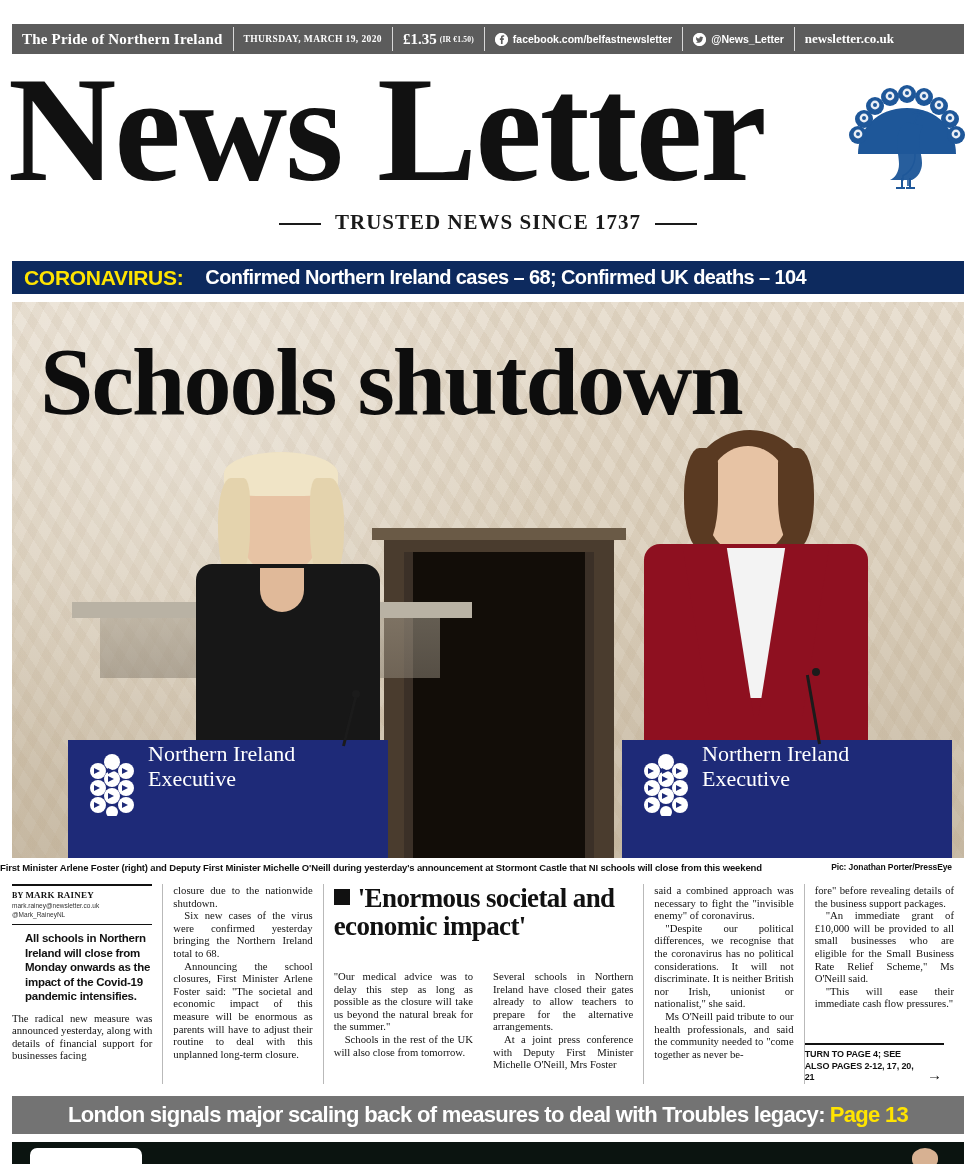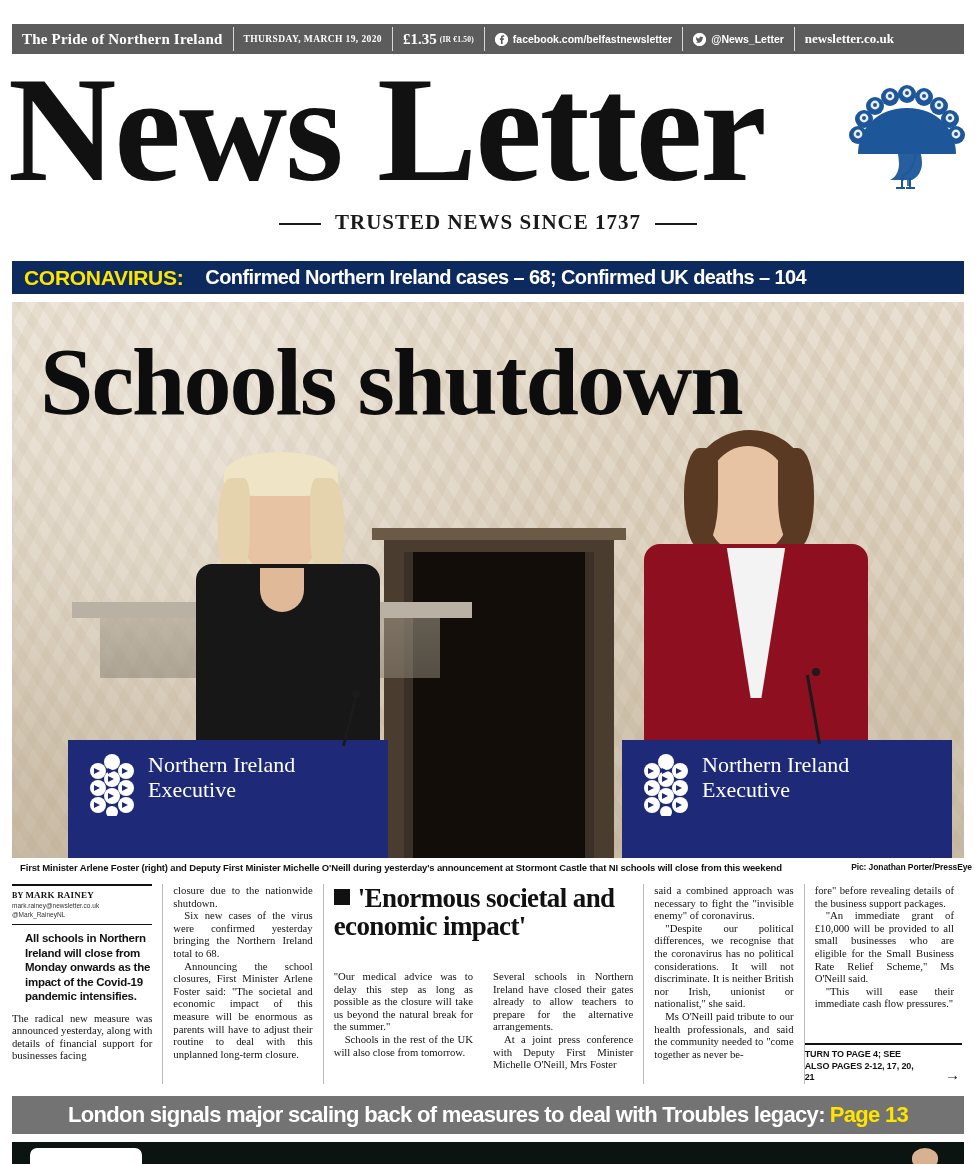--- a/index.html
+++ b/index.html
@@ -56,27 +56,27 @@
   .tablelegs{position:absolute;left:88px;top:316px;width:340px;height:60px;
      background:linear-gradient(180deg,#a79e8e,#8d8476);opacity:.55;}
 
   .person{position:absolute;}
   .head{position:absolute;border-radius:50% 50% 46% 46%;background:#e7c3a4;}
   .hair{position:absolute;border-radius:50% 50% 40% 40%;}
   .body{position:absolute;border-radius:16px 16px 4px 4px;}
 
   .podium{position:absolute;background:#1e2a78;box-shadow:0 2px 0 rgba(0,0,0,.25);}
   .podium .pl-logo{position:absolute;left:16px;top:14px;width:56px;height:62px;}
-  .podium .pl-txt{position:absolute;left:80px;top:12px;color:#fff;
+  .podium .pl-txt{position:absolute;left:80px;top:1px;color:#fff;
      font-family:"Liberation Serif",serif;font-size:22px;line-height:25px;font-weight:normal;}
   .mic{position:absolute;width:3px;background:#1b1b1b;transform-origin:bottom;}
   .micball{position:absolute;width:8px;height:8px;border-radius:50%;background:#1b1b1b;}
 
   
-  .caption{position:absolute;left:20px;top:862px;width:952px;display:flex;
+  .caption{position:absolute;left:0;top:862px;width:952px;display:flex;
      justify-content:space-between;align-items:flex-start;}
   .cap-main{font-family:"Liberation Sans",sans-serif;font-weight:bold;font-size:9.5px;color:#111;
      letter-spacing:-.15px;}
   .cap-credit{font-family:"Liberation Sans",sans-serif;font-weight:bold;font-size:8.5px;color:#111;
      letter-spacing:-.1px;white-space:nowrap;}
 
   
   .cols{position:absolute;left:12px;top:884px;width:952px;height:200px;display:flex;}
   .col{width:152px;position:relative;padding-right:10px;box-sizing:border-box;}
   .col + .col{border-left:1px solid #b9b9b9;padding-left:10px;width:162px;}
@@ -88,21 +88,21 @@
   .rule-thin{height:1px;background:#111;margin:5px 0 6px;}
   .standfirst{font-family:"Liberation Sans",sans-serif;font-weight:bold;font-size:11.5px;
      line-height:14.5px;color:#111;letter-spacing:-.25px;margin-bottom:8px;margin-left:13px;}
   p.bt{font-family:"Liberation Serif",serif;font-size:10.7px;line-height:12.6px;color:#111;
      margin:0 0 0 0;text-align:justify;}
   p.bt + p.bt{text-indent:11px;}
   .subhead{font-family:"Liberation Serif",serif;font-weight:bold;font-size:27px;line-height:28px;
      color:#111;letter-spacing:-.6px;margin:0 0 10px 0;}
   .bullet-sq{display:inline-block;width:16px;height:16px;background:#111;margin-right:8px;
      vertical-align:2px;}
-  .turnto{position:absolute;left:0;right:2px;bottom:0;}
+  .turnto{position:absolute;left:0;right:20px;bottom:0;}
   .turn-rule{height:2px;background:#111;margin-bottom:4px;}
   .turn-txt{font-family:"Liberation Sans",sans-serif;font-weight:bold;font-size:9px;line-height:11.5px;
      color:#111;letter-spacing:-.1px;display:inline-block;max-width:118px;}
   .turn-arrow{position:absolute;right:2px;bottom:2px;font-size:15px;color:#111;line-height:1;}
 
   
   .promo{position:absolute;left:12px;top:1096px;width:952px;height:38px;background:#737373;
      display:flex;align-items:center;justify-content:center;overflow:hidden;}
   .promo .t{font-family:"Liberation Sans",sans-serif;font-weight:bold;font-size:22px;color:#fff;
      letter-spacing:-.7px;}

